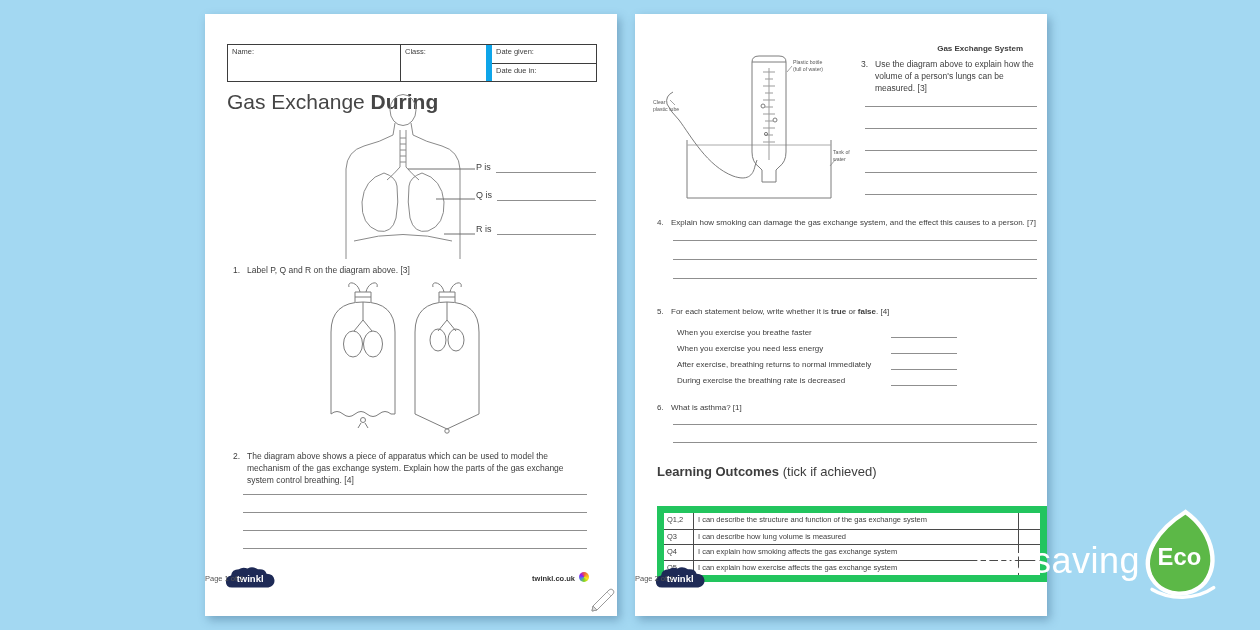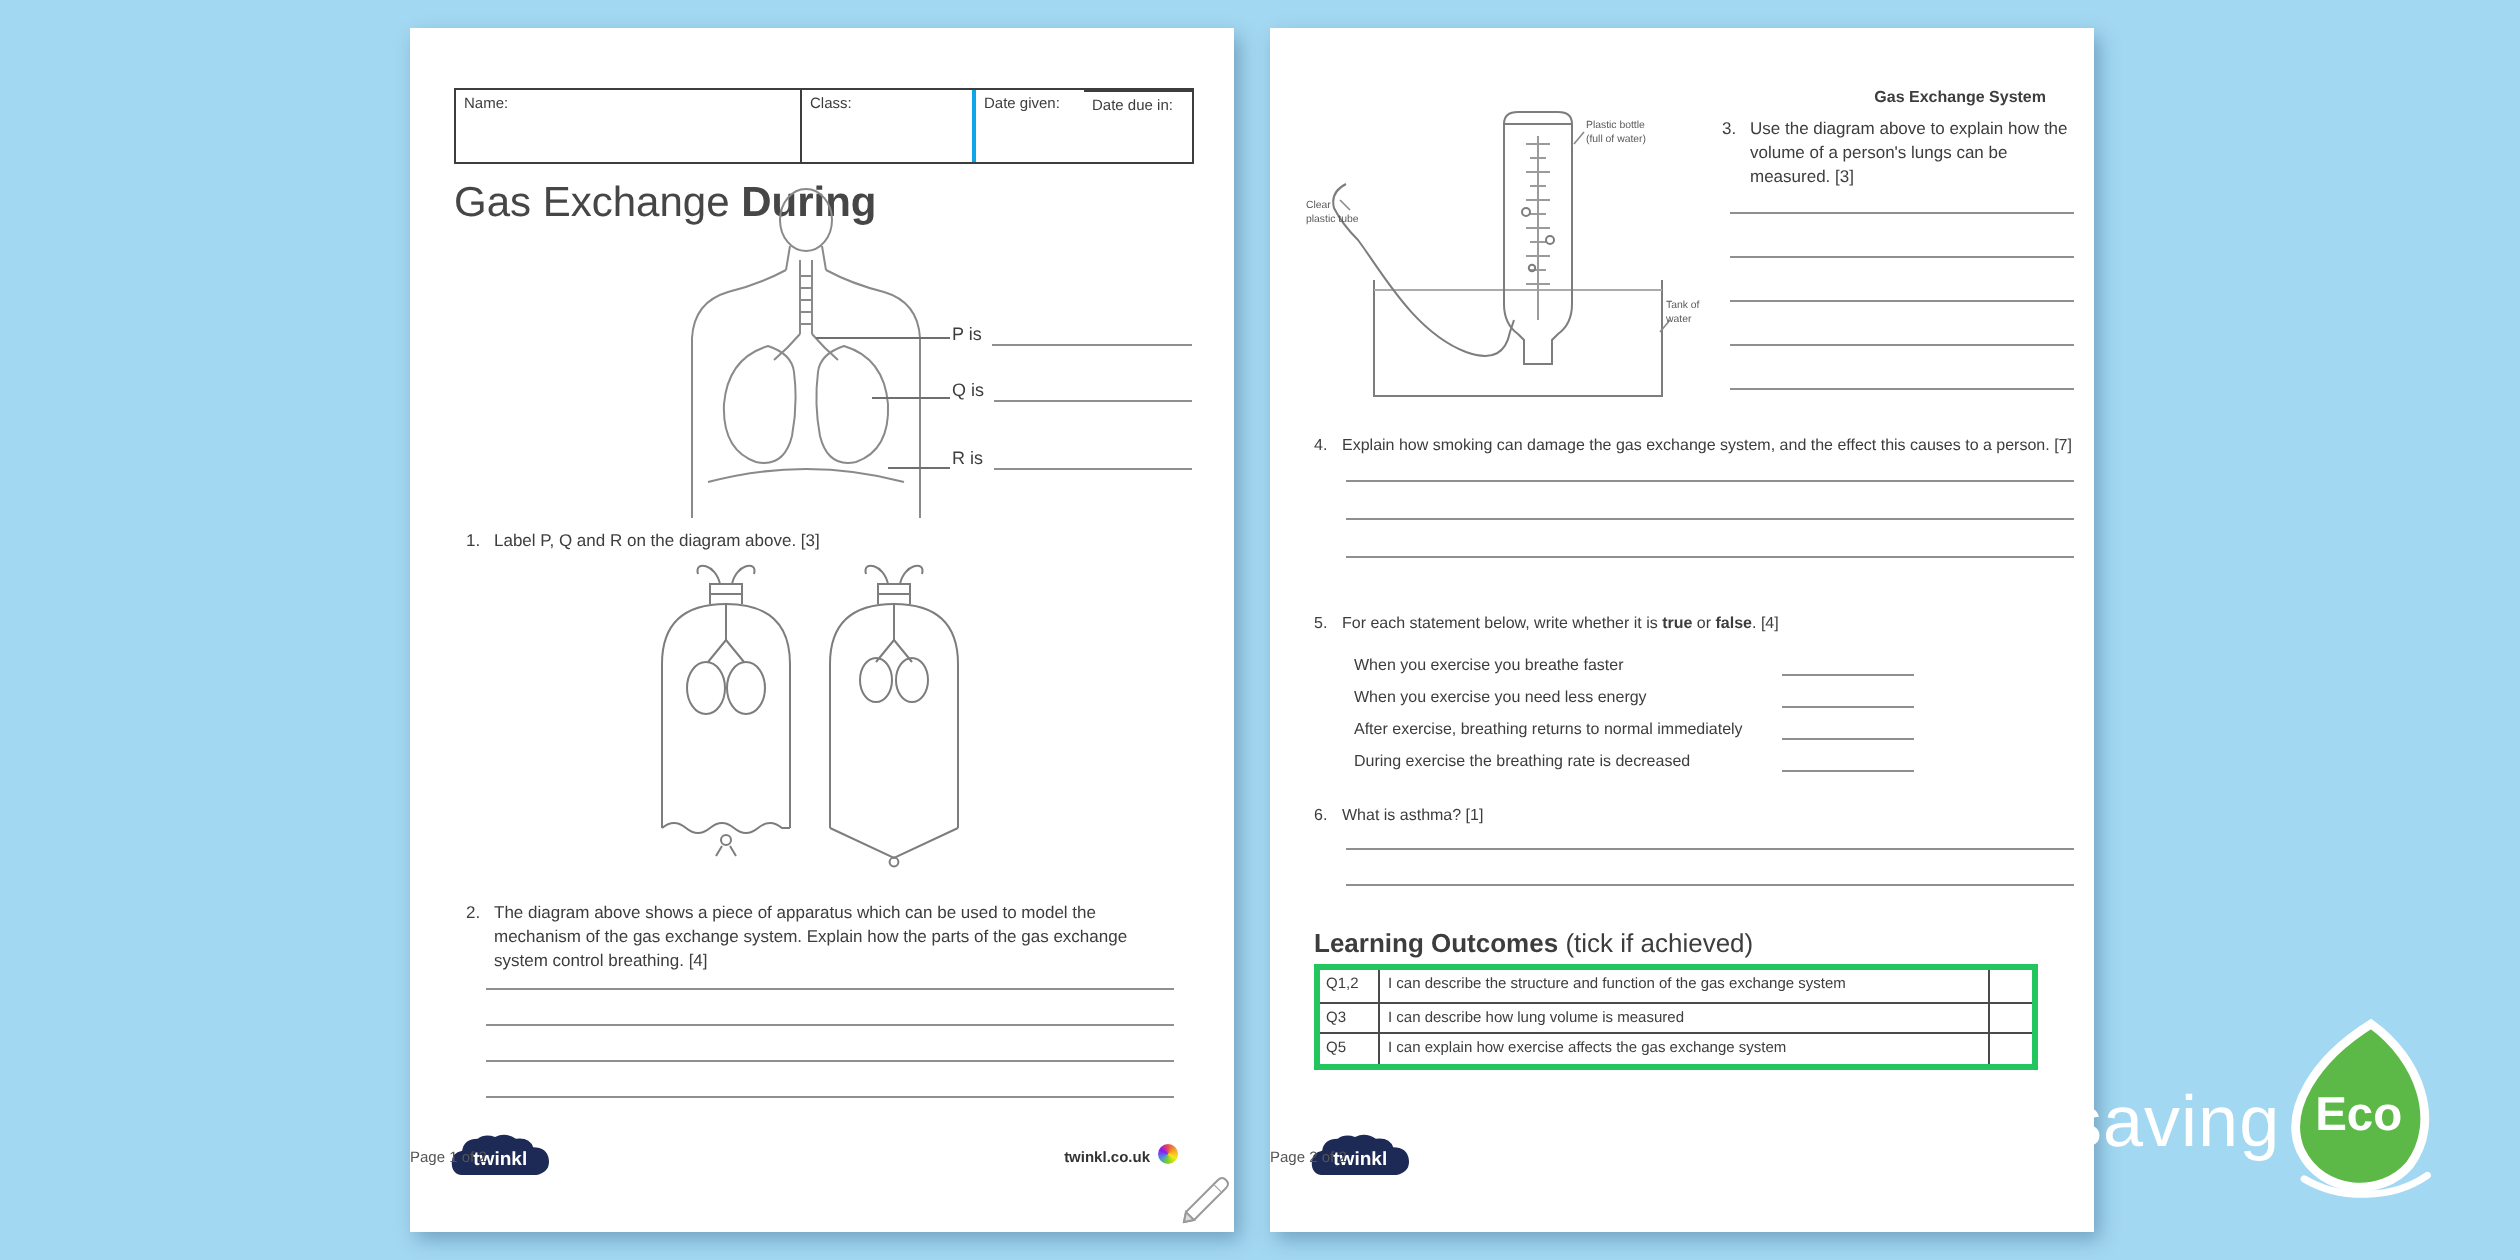--- a/index.html
+++ b/index.html
@@ -6,21 +6,21 @@
   body{margin:0}
   .canvas{position:relative;width:1260px;height:630px;background:#a3d8f2;font-family:"Liberation Sans",sans-serif;color:#3d3d3d;overflow:hidden}
   .page{position:absolute;top:14px;width:412px;height:602px;background:#fff;box-shadow:3px 4px 9px rgba(30,70,105,.35)}
   .p1{left:205px}
   .p2{left:635px}
 
   
   .ht{position:absolute;left:22px;top:30px;width:370px;height:38px;border:1px solid #3d3d3d;display:flex;font-size:7.5px}
   .ht-name{width:172px;padding:2px 4px}
   .ht-class{width:86px;border-left:1px solid #3d3d3d;padding:2px 4px}
-  .ht-dates{flex:1;border-left:2px solid #0ea5e9;display:flex;flex-direction:row}
+  .ht-dates{flex:1;border-left:6px solid #0ea5e9;display:flex;flex-direction:column}
   .ht-dates>div{flex:1;padding:2px 4px}
   .ht-dates>div+div{border-top:1px solid #3d3d3d}
 
   .title{position:absolute;left:22px;top:76px;font-size:21px;color:#464646}
   .title b{font-weight:700}
 
   .torso{position:absolute;left:135px;top:80px;width:135px;height:165px}
   .pqr{position:absolute;left:271px;width:120px;display:flex;align-items:flex-start;font-size:9px}
   .pqr .blank{flex:1;margin-left:5px;height:11px}
   .pqr-p{top:148px}.pqr-q{top:176px}.pqr-r{top:210px}
@@ -42,21 +42,21 @@
   .pencil{position:absolute;right:2px;bottom:2px;width:26px;height:26px}
 
   .p2-header{position:absolute;right:24px;top:30px;font-size:8px;font-weight:bold}
   .apparatus{position:absolute;left:14px;top:34px;width:205px;height:160px}
 
   .stmt{position:absolute;left:42px;font-size:8px}
   .sblank{position:absolute;left:256px;width:66px;border-bottom:1px solid #8f8f8f;height:0}
 
   .lo-title{position:absolute;left:22px;top:450px;font-size:13px}
   .lo-title b{font-weight:bold}
-  .lo-table{position:absolute;left:22px;top:468px;width:362px;border:3px solid #22c55e}
+  .lo-table{position:absolute;left:22px;top:492px;width:390px;border:7px solid #22c55e}
   .lo-row{display:flex;height:15.5px;align-items:stretch}
   .lo-row+.lo-row{border-top:1px solid #4a4a4a}
   .lo-q{width:30px;border-right:1px solid #4a4a4a;padding:2px 3px;font-size:7.5px}
   .lo-text{flex:1;padding:2px 4px;font-size:7.5px}
   .lo-tick{width:22px;border-left:1px solid #4a4a4a}
 
   .ink{position:absolute;left:975px;top:540px;font-size:36px;color:#fff;letter-spacing:.5px}
   .eco{position:absolute;left:1138px;top:500px;width:88px;height:112px}
 </style>
 </head>
@@ -253,20 +253,25 @@
         <div class="lo-q">Q1,2</div>
         <div class="lo-text">I can describe the structure and function of the gas exchange system</div>
         <div class="lo-tick"></div>
       </div>
       <div class="lo-row">
         <div class="lo-q">Q3</div>
         <div class="lo-text">I can describe how lung volume is measured</div>
         <div class="lo-tick"></div>
       </div>
       <div class="lo-row">
+        <div class="lo-q">Q4</div>
+        <div class="lo-text">I can explain how smoking affects the gas exchange system</div>
+        <div class="lo-tick"></div>
+      </div>
+      <div class="lo-row">
         <div class="lo-q">Q5</div>
         <div class="lo-text">I can explain how exercise affects the gas exchange system</div>
         <div class="lo-tick"></div>
       </div>
     </div>
 
     <svg class="logo" viewBox="0 0 60 26">
       <path d="M8,24 Q1,24 1,17 Q1,11 7,10 Q8,3 16,3 Q20,0 26,2 Q32,-1 38,3 Q46,2 48,8 Q56,8 57,15 Q58,22 50,24 Z" fill="#1e2a56"></path>
       <text x="29" y="18" text-anchor="middle" fill="#fff" font-size="11" font-weight="bold">twinkl</text>
     </svg>

